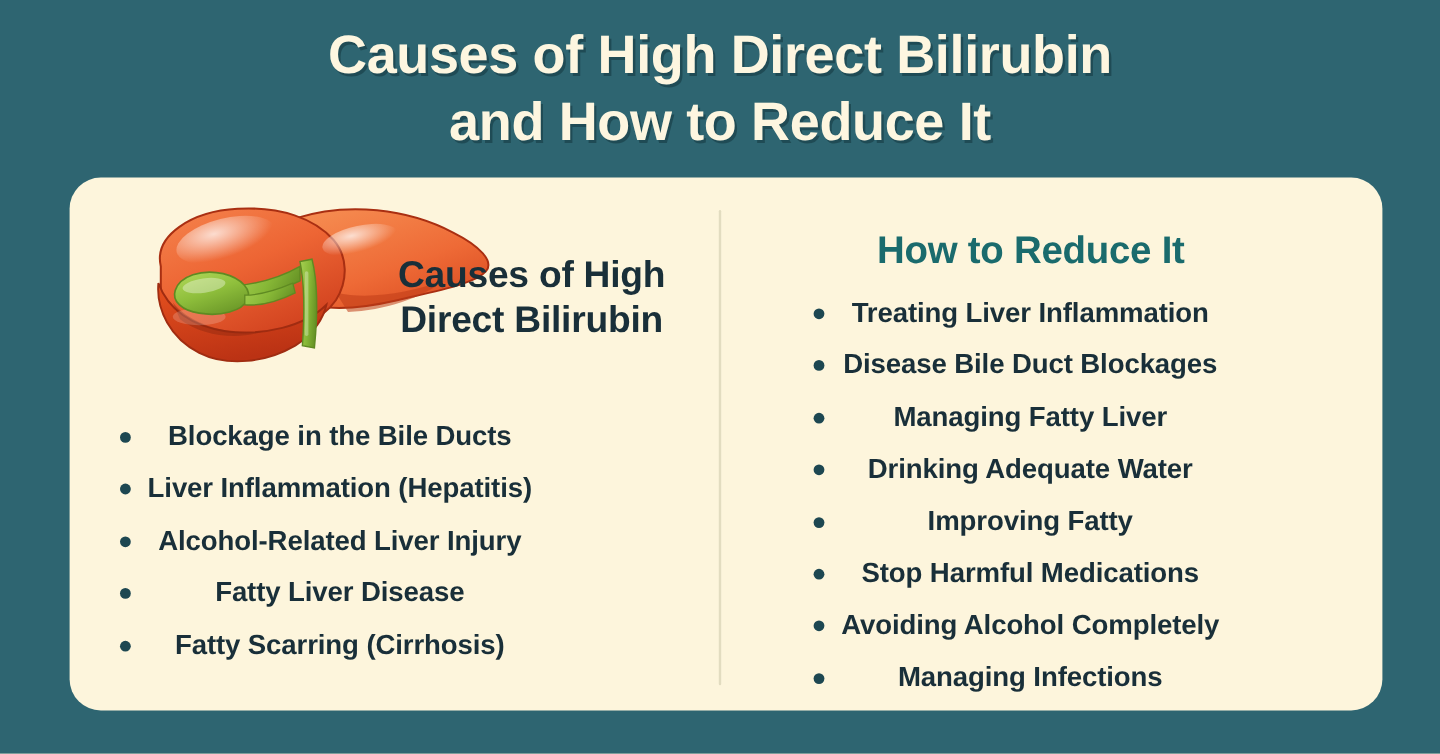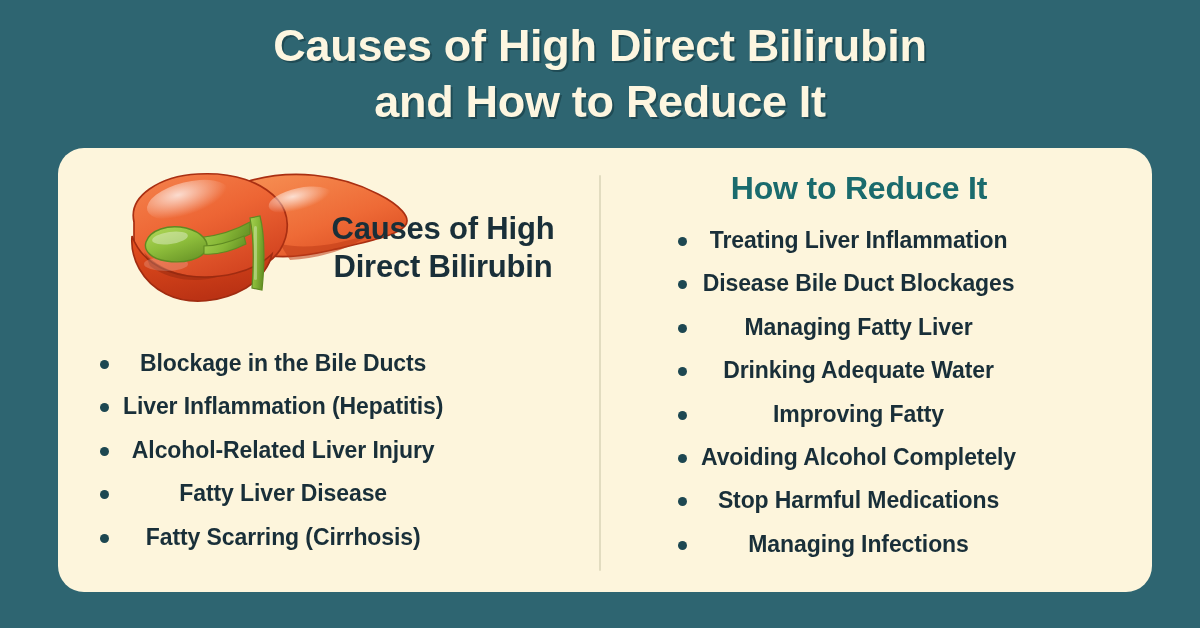--- a/index.html
+++ b/index.html
@@ -56,20 +56,21 @@
     position: relative;
     width: 541px;
     height: 100%;
     box-sizing: border-box;
   }
   .col-right {
     position: relative;
     width: 448px;
     height: 100%;
     box-sizing: border-box;
+    margin-top: 20px;
   }
 
   .divider {
     position: absolute;
     left: 541px;
     top: 27px;
     width: 2px;
     height: 396px;
     background: #e2dcc0;
     border-radius: 2px;
@@ -275,25 +276,25 @@
       <li>
         <span class="dot"></span>
         <span>Drinking Adequate Water</span>
       </li>
       <li>
         <span class="dot"></span>
         <span>Improving Fatty</span>
       </li>
       <li>
         <span class="dot"></span>
+        <span>Stop Harmful Medications</span>
+      </li>
+      <li>
+        <span class="dot"></span>
         <span>Avoiding Alcohol Completely</span>
-      </li>
-      <li>
-        <span class="dot"></span>
-        <span>Stop Harmful Medications</span>
       </li>
       <li>
         <span class="dot"></span>
         <span>Managing Infections</span>
       </li>
     </ul>
   </div>
 </div>
 
 </body></html>

